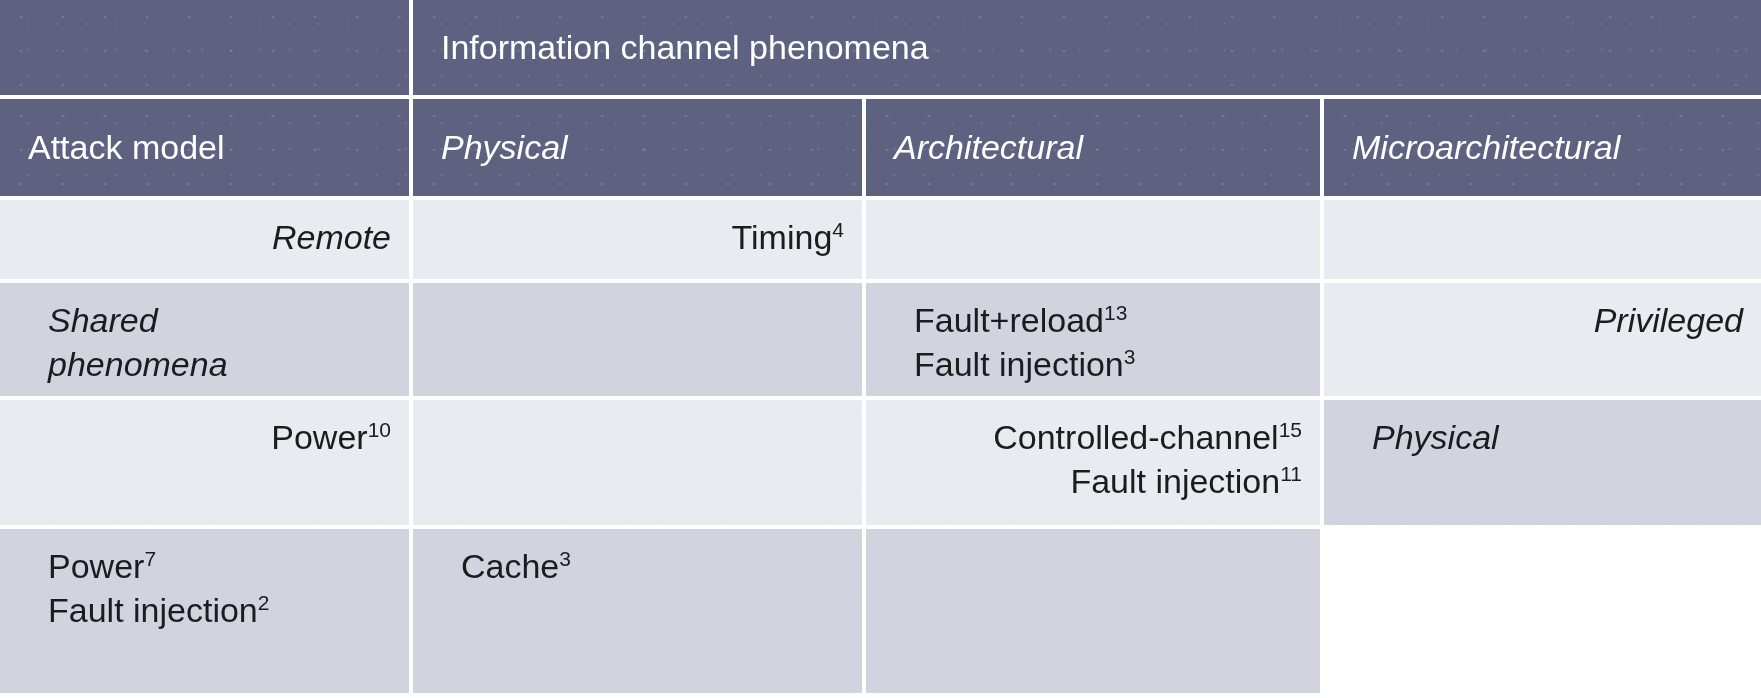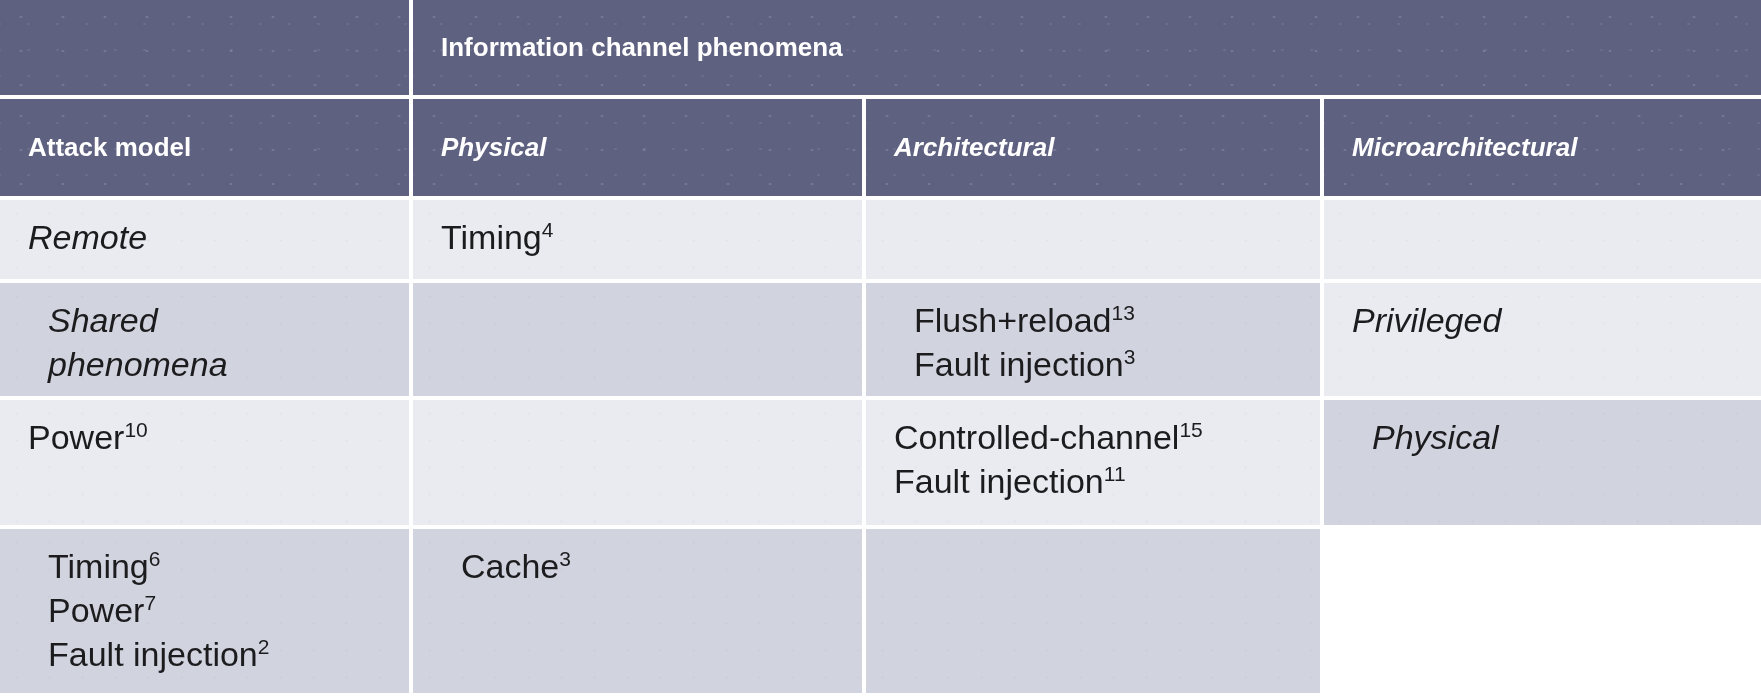--- a/index.html
+++ b/index.html
@@ -26,37 +26,37 @@
   }
   
   .header-cell {
     background-color: #5f6180;
     background-image:
       radial-gradient(rgba(255,255,255,0.14) 1.2px, transparent 1.8px),
       radial-gradient(rgba(255,255,255,0.09) 1px, transparent 1.5px);
     background-size: 42px 34px, 29px 26px;
     background-position: 0 0, 14px 11px;
     color: #ffffff;
-    font-weight: bold;
-    font-size: 26px;
+    font-weight: normal;
+    font-size: 34px;
     display: flex;
     align-items: center;
     padding-left: 28px;
   }
   .span-header { grid-column: 2 / 5; }
   .italic-label { font-style: italic; }
   
   .body-cell {
     font-size: 34px;
     color: #1c1c1e;
     padding: 15px 18px 0 28px;
     background-image: radial-gradient(rgba(90,92,120,0.05) 1px, transparent 1.4px);
     background-size: 33px 27px;
   }
-  .body-cell.light { background-color: #e9ebf1; }
+  .body-cell.light { background-color: #e9ebf1; text-align: right; }
   .body-cell.mid   { background-color: #d1d3df; padding-left: 48px; }
   .label-cell { font-style: italic; }
   .line { line-height: 44px; white-space: nowrap; }
   sup {
     font-size: 21px;
     line-height: 0;
     vertical-align: super;
   }
 </style>
 </head>
@@ -89,39 +89,38 @@
       <div class="line"><span>Timing</span><sup>4</sup></div>
     </div>
     <div class="cell body-cell data-cell light"></div>
     <div class="cell body-cell data-cell light"></div>
     <div class="cell body-cell label-cell mid">
       <div class="line">Shared</div>
       <div class="line">phenomena</div>
     </div>
     <div class="cell body-cell data-cell mid"></div>
     <div class="cell body-cell data-cell mid">
-      <div class="line"><span>Flush+reload</span><sup>13</sup></div>
+      <div class="line"><span>Fault+reload</span><sup>13</sup></div>
       <div class="line"><span>Fault injection</span><sup>3</sup></div>
     </div>
     <div class="cell body-cell label-cell light">
       <div class="line">Privileged</div>
     </div>
     <div class="cell body-cell data-cell light">
       <div class="line"><span>Power</span><sup>10</sup></div>
     </div>
     <div class="cell body-cell data-cell light"></div>
     <div class="cell body-cell data-cell light">
       <div class="line"><span>Controlled-channel</span><sup>15</sup></div>
       <div class="line"><span>Fault injection</span><sup>11</sup></div>
     </div>
     <div class="cell body-cell label-cell mid">
       <div class="line">Physical</div>
     </div>
     <div class="cell body-cell data-cell mid">
-      <div class="line"><span>Timing</span><sup>6</sup></div>
       <div class="line"><span>Power</span><sup>7</sup></div>
       <div class="line"><span>Fault injection</span><sup>2</sup></div>
     </div>
     <div class="cell body-cell data-cell mid">
       <div class="line"><span>Cache</span><sup>3</sup></div>
     </div>
     <div class="cell body-cell data-cell mid"></div>
   </div>
 
 </body></html>

